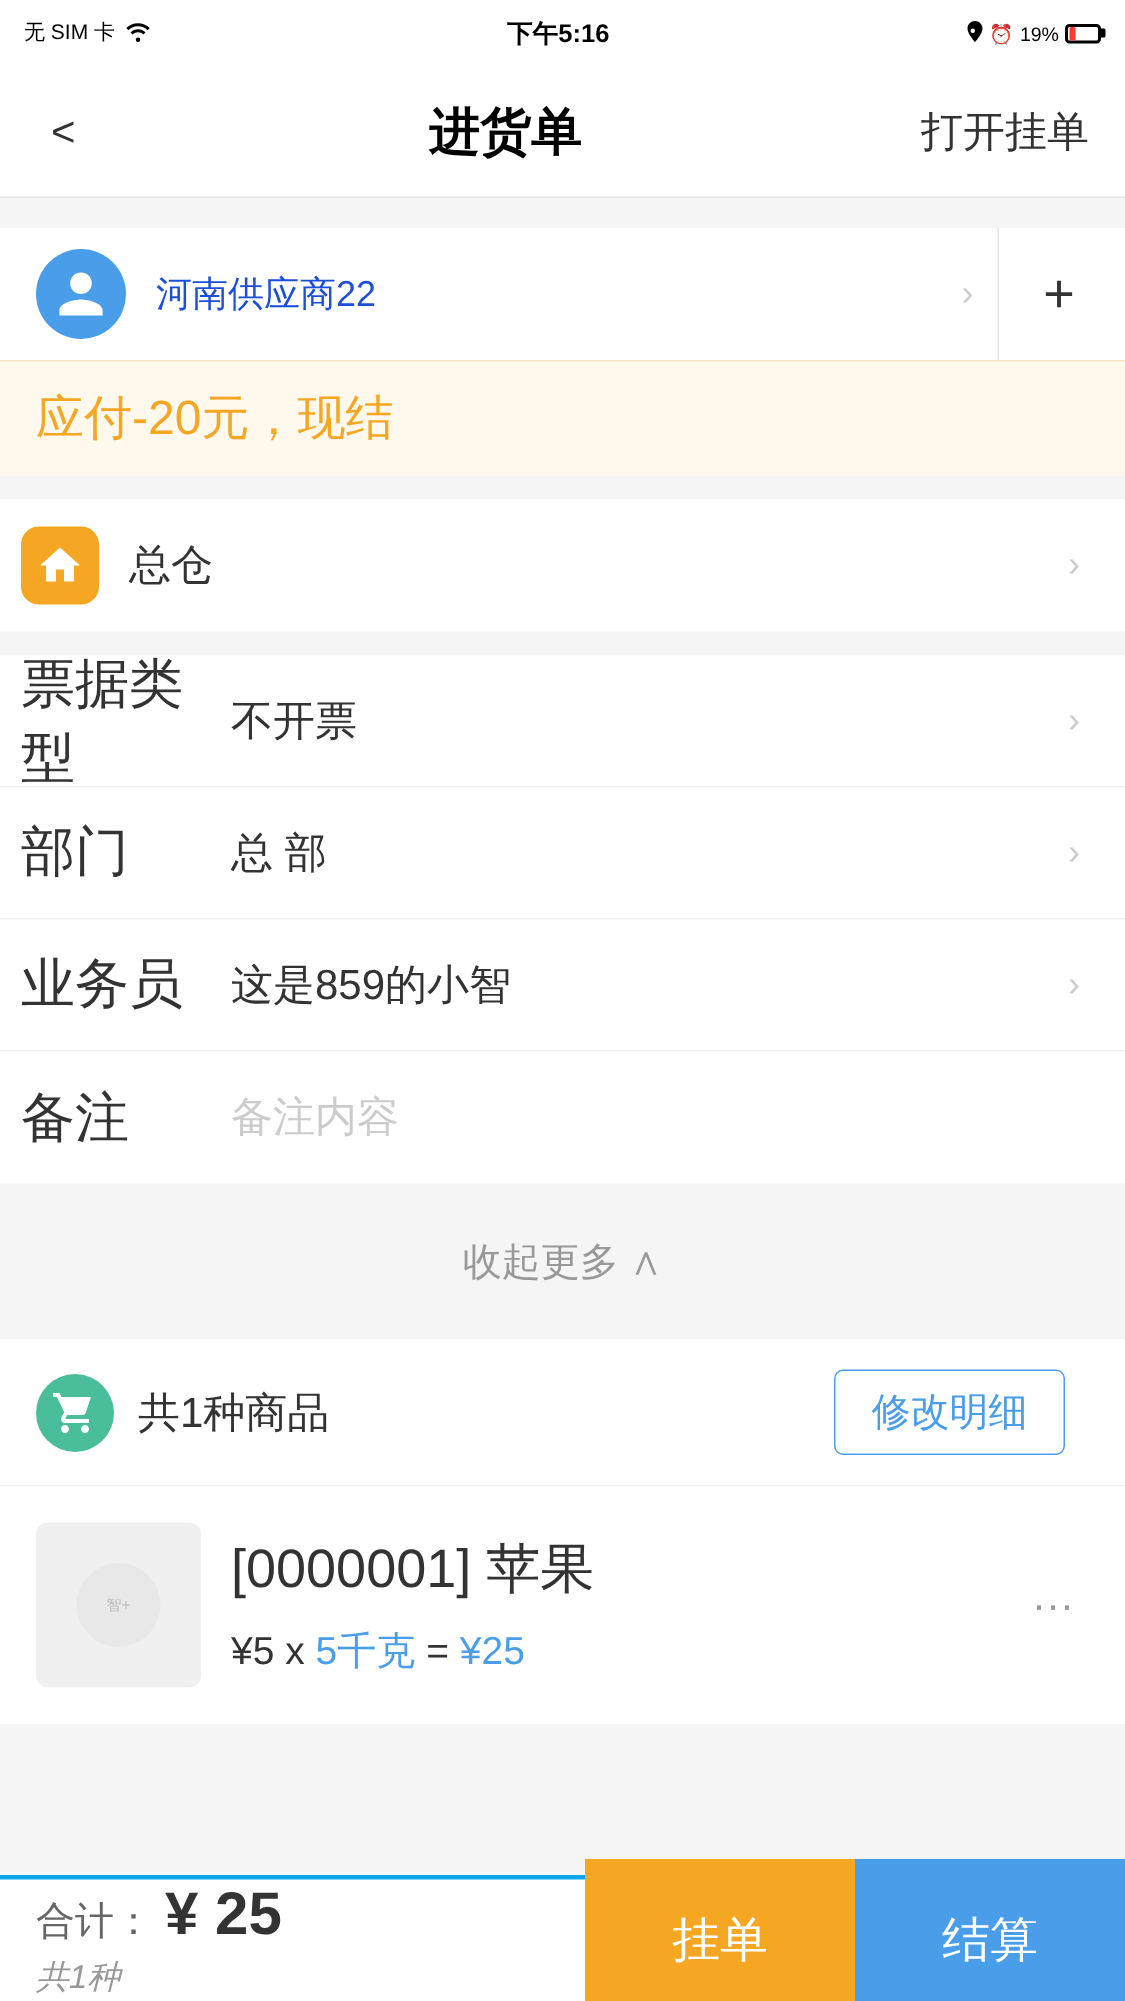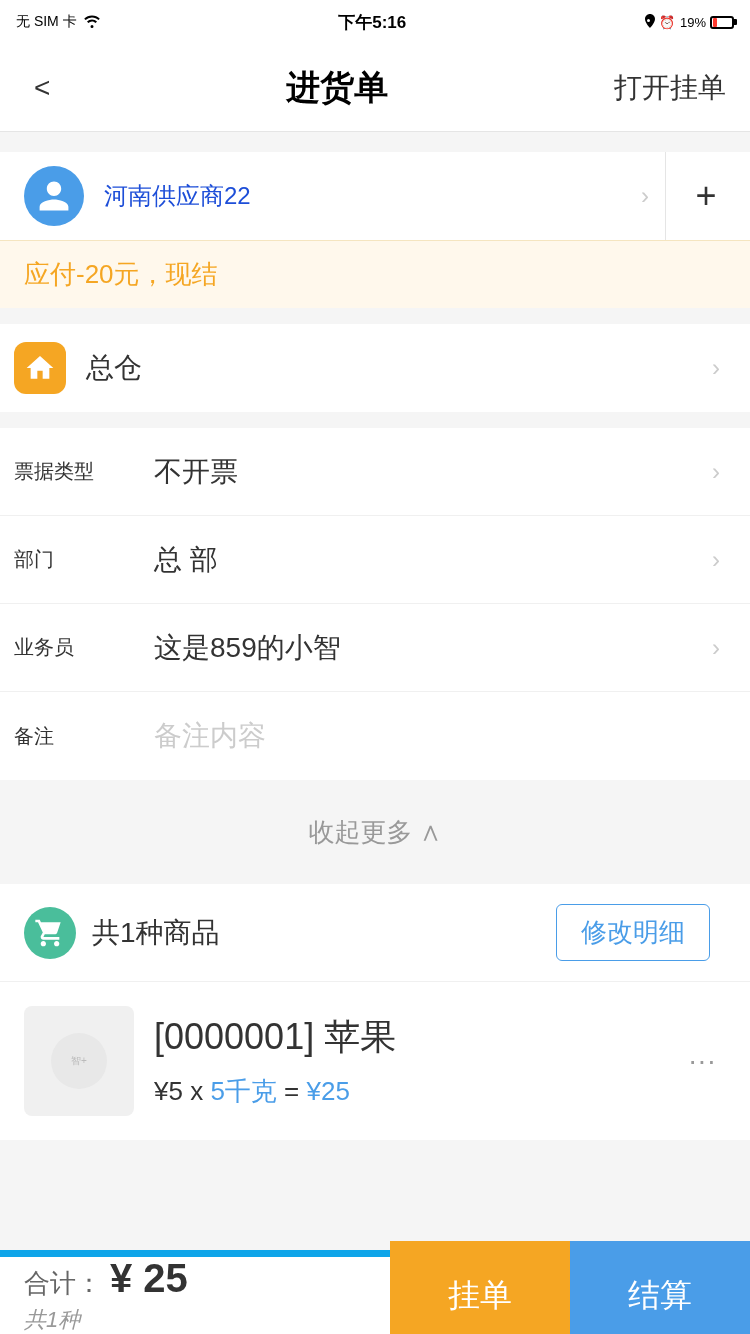--- a/index.html
+++ b/index.html
@@ -127,21 +127,21 @@
       font-size: 36px;
       color: #333;
       cursor: pointer;
       padding-left: 20px;
     }
 
     
     .notice-bar {
       background: #fff8ec;
       padding: 16px 24px;
-      font-size: 26px;
+      font-size: 32px;
       color: #f5a623;
       border-top: 1px solid #f5e5c0;
     }
 
     
     .form-section {
       background: #fff;
       margin-top: 16px;
     }
     .form-row {
@@ -157,21 +157,21 @@
     .warehouse-icon {
       width: 52px; height: 52px;
       border-radius: 12px;
       background: #f5a623;
       display: flex; align-items: center; justify-content: center;
       margin-right: 20px;
       flex-shrink: 0;
     }
     .warehouse-icon svg { width: 32px; height: 32px; fill: #fff; }
     .row-label {
-      font-size: 20px;
+      font-size: 36px;
       color: #333;
       width: 120px;
       flex-shrink: 0;
     }
     .row-value {
       font-size: 28px;
       color: #333;
       flex: 1;
       margin-left: 20px;
     }
@@ -283,21 +283,21 @@
     
     .bottom-bar {
       position: fixed;
       bottom: 0;
       left: 0;
       width: 750px;
       height: 84px;
       display: flex;
       align-items: center;
       background: #fff;
-      border-top: 7px solid #0ea5e9;
+      border-top: 3px solid #0ea5e9;
     }
     .total-area {
       flex: 1;
       padding: 0 24px;
     }
     .total-main {
       display: flex;
       align-items: baseline;
       gap: 8px;
     }

